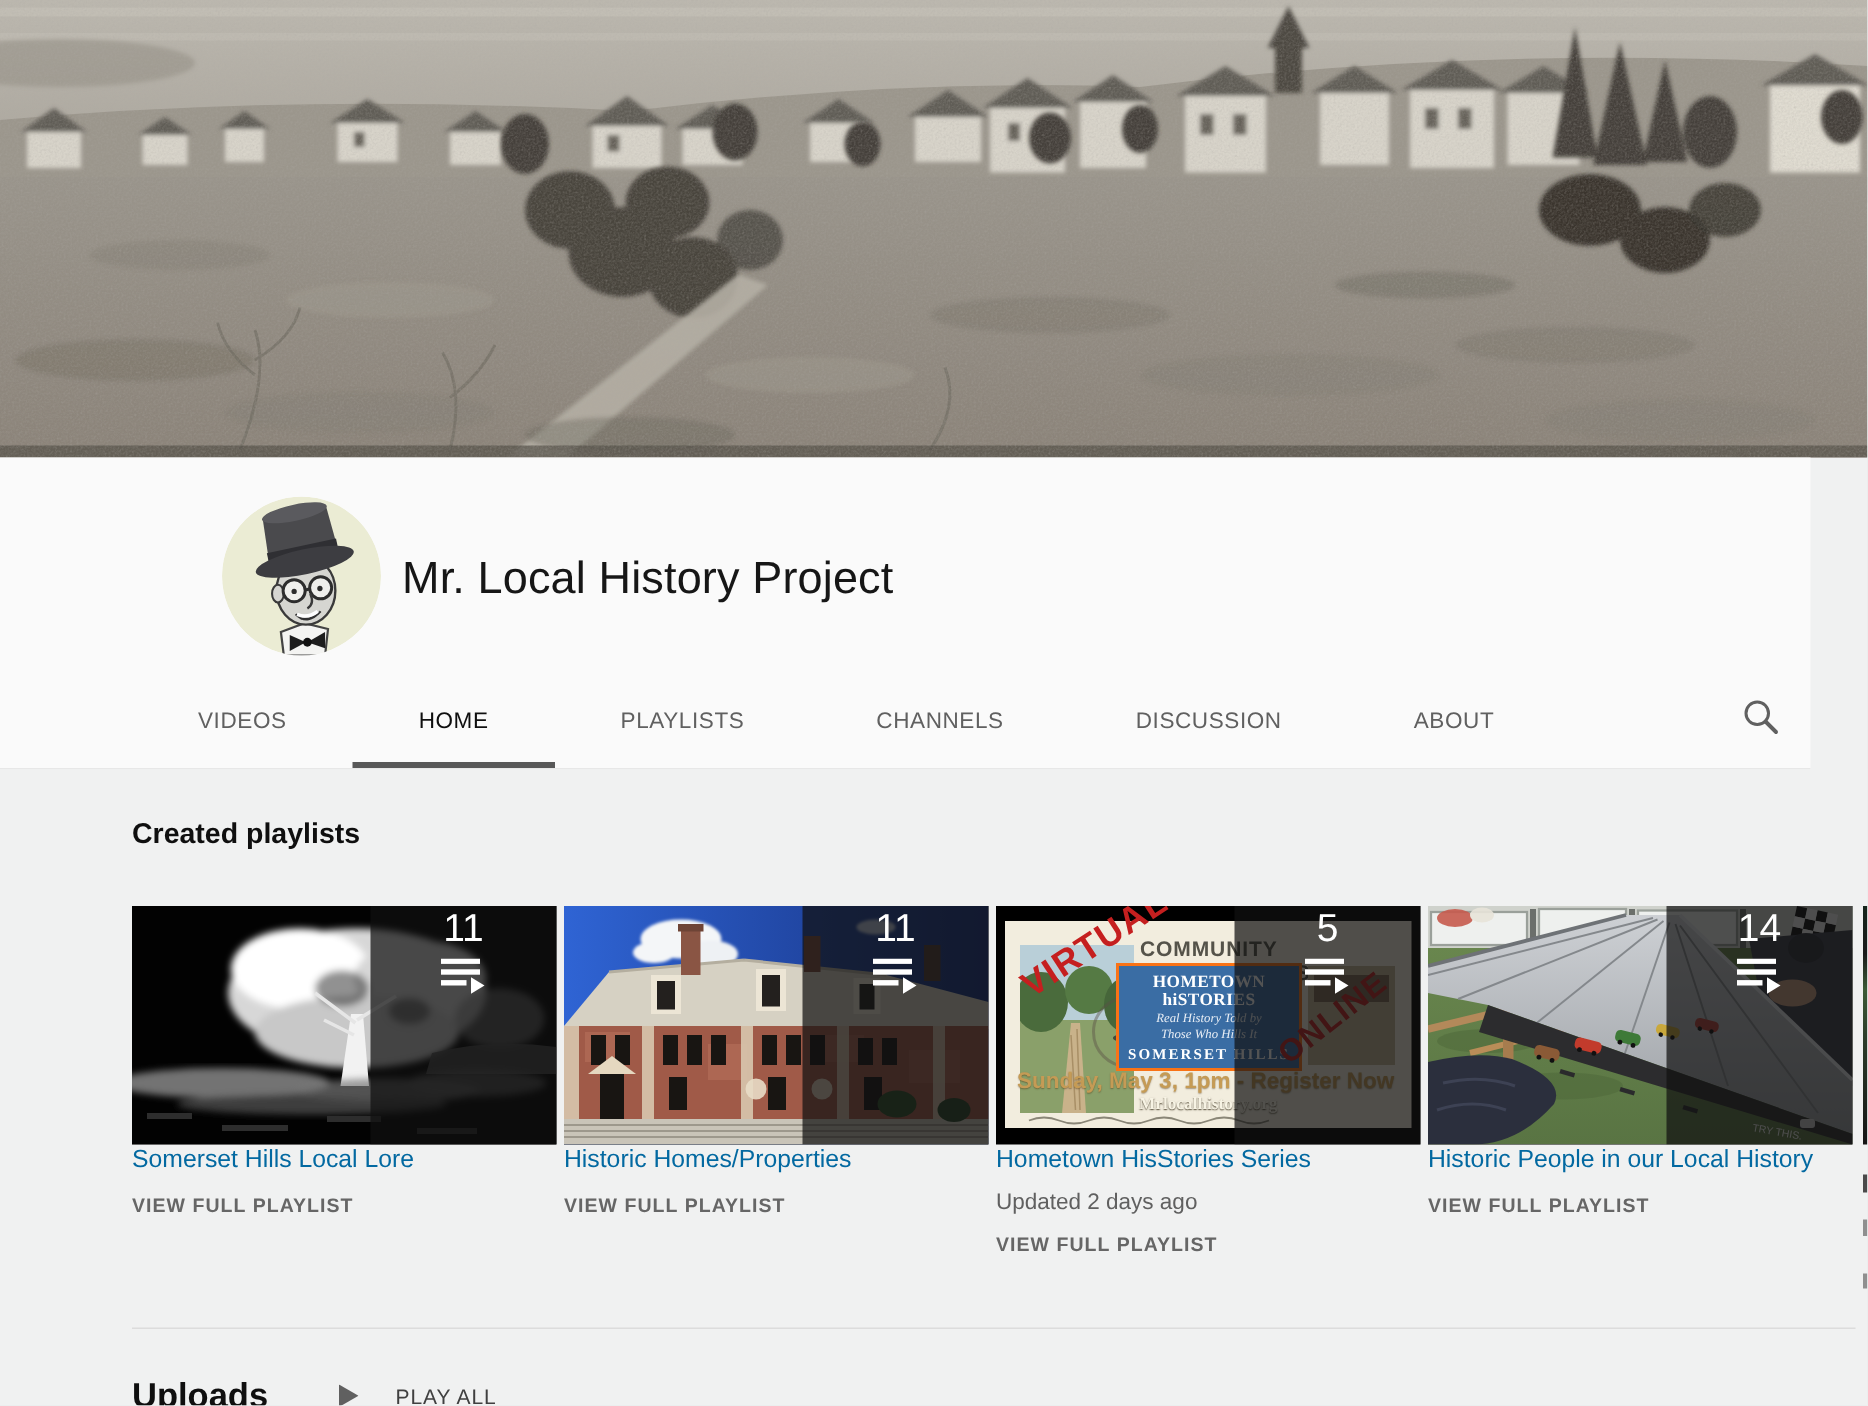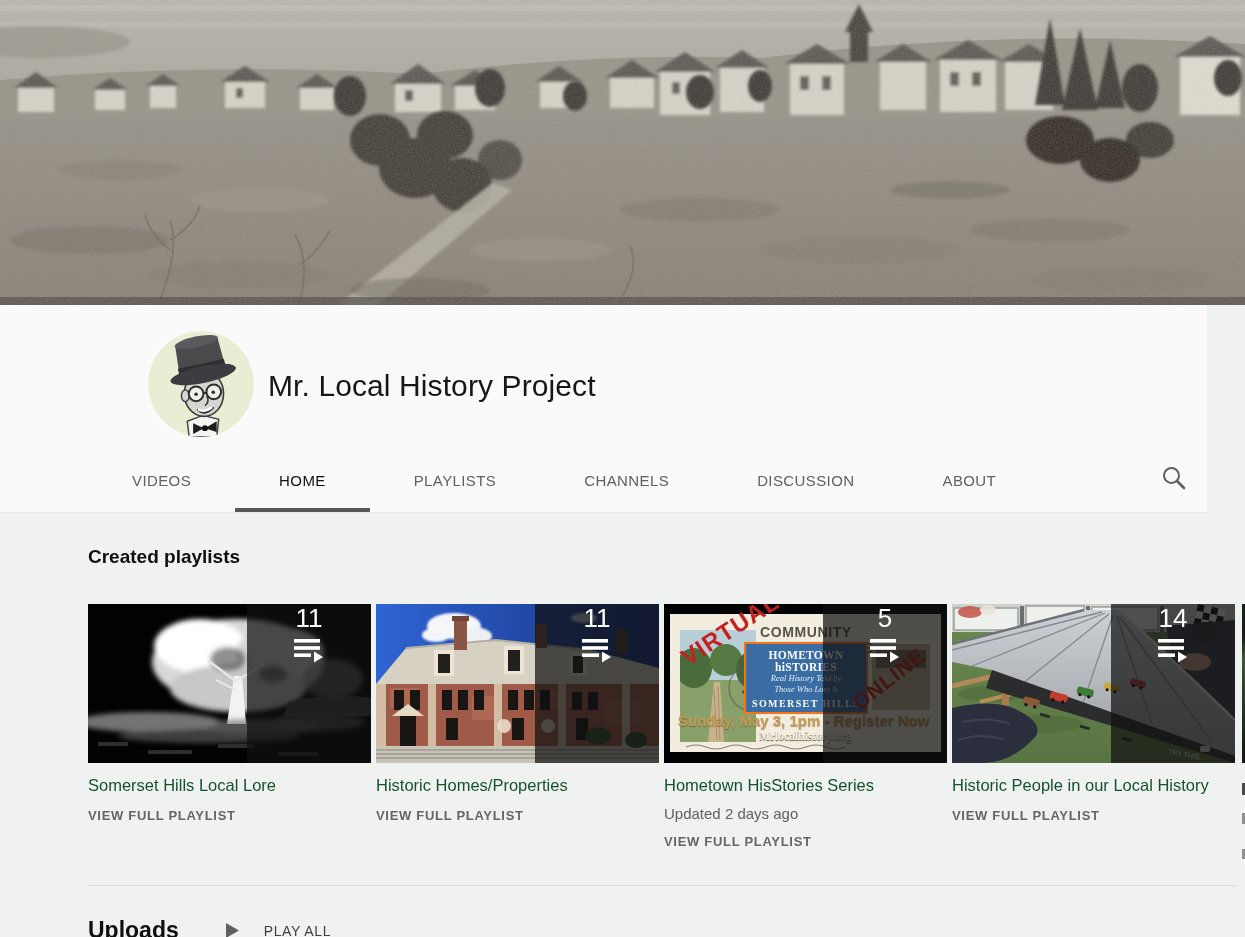--- a/index.html
+++ b/index.html
@@ -23,21 +23,21 @@
   .content{position:absolute;left:0;top:513px;width:1245px;height:424px;background:#f0f1f1;}
   .section-title{position:absolute;left:88px;top:33px;font-size:19px;font-weight:700;color:#0f0f0f;}
   .cards{position:absolute;left:88px;top:91px;display:flex;gap:5px;}
   .card{width:283px;flex:0 0 283px;}
   .thumb{position:relative;width:283px;height:159px;background:#000;overflow:hidden;cursor:pointer;}
   .thumb svg.art{position:absolute;left:0;top:0;width:100%;height:100%;}
   .thumb-overlay{position:absolute;right:0;top:0;width:124px;height:159px;background:rgba(16,16,16,.72);
        display:flex;flex-direction:column;align-items:center;box-sizing:border-box;}
   .thumb-count{color:#fff;font-size:26px;line-height:28px;}
   .plist-icon{margin-top:7px;}
-  .card-title{margin-top:12px;font-size:16.5px;line-height:21px;color:#14532d;cursor:pointer;}
+  .card-title{font-size:16.5px;line-height:21px;color:#0369a1;cursor:pointer;}
   .card-meta{margin-top:9px;font-size:15px;color:#606060;}
   .card-link{margin-top:12px;font-size:13px;font-weight:700;letter-spacing:.7px;color:#666;cursor:pointer;}
   
   .postcard{position:absolute;left:6px;top:10px;width:271px;height:138px;background:#f2edde;}
   .pc-scene{position:absolute;left:10px;top:16px;width:76px;height:112px;}
   .pc-postmark{position:absolute;left:58px;top:50px;width:44px;height:44px;border:2px solid rgba(90,80,70,.5);
        border-radius:50%;display:flex;align-items:center;justify-content:center;opacity:.85;}
   .pc-virtual{position:absolute;left:6px;top:34px;font-size:24px;font-weight:700;color:#c51f1f;
        transform:rotate(-33deg);transform-origin:left top;letter-spacing:1px;}
   .pc-series{position:absolute;left:90px;top:10px;width:120px;font-size:14px;letter-spacing:.6px;color:#55534a;font-weight:700;}
@@ -415,21 +415,21 @@
                   <ellipse cx="11" cy="14" rx="10" ry="3" fill="#222" opacity=".8"></ellipse>
                   <rect x="4" y="2" width="14" height="11" rx="1" fill="#222" opacity=".8"></rect>
                 </svg>
             </div>
             <div class="pc-virtual">VIRTUAL</div>
             <div class="pc-series">COMMUNITY GROUP SERIES</div>
             <div class="pc-house"></div>
             <div class="pc-bluebox">
               <div class="pc-heading">HOMETOWN hiSTORIES</div>
               <div class="pc-tag">Real History Told by</div>
-              <div class="pc-tag">Those Who Lore It</div>
+              <div class="pc-tag">Those Who Hills It</div>
               <div class="pc-location">SOMERSET HILLS</div>
             </div>
             <div class="pc-online">ONLINE</div>
             <div class="pc-schedule">Sunday, May 3, 1pm - Register Now</div>
             <div class="pc-site">Mrlocalhistory.org</div>
             <svg class="pc-scribble" width="170" height="7" viewBox="0 0 170 7">
               <path d="M2,4 Q12,0 22,4 T42,4 T62,4 T82,4 T102,4 T122,4 T142,4 T162,4" stroke="#6f6b5c" stroke-width="1.2" fill="none" opacity=".8"></path>
             </svg>
           </div>
           <div class="thumb-overlay">

